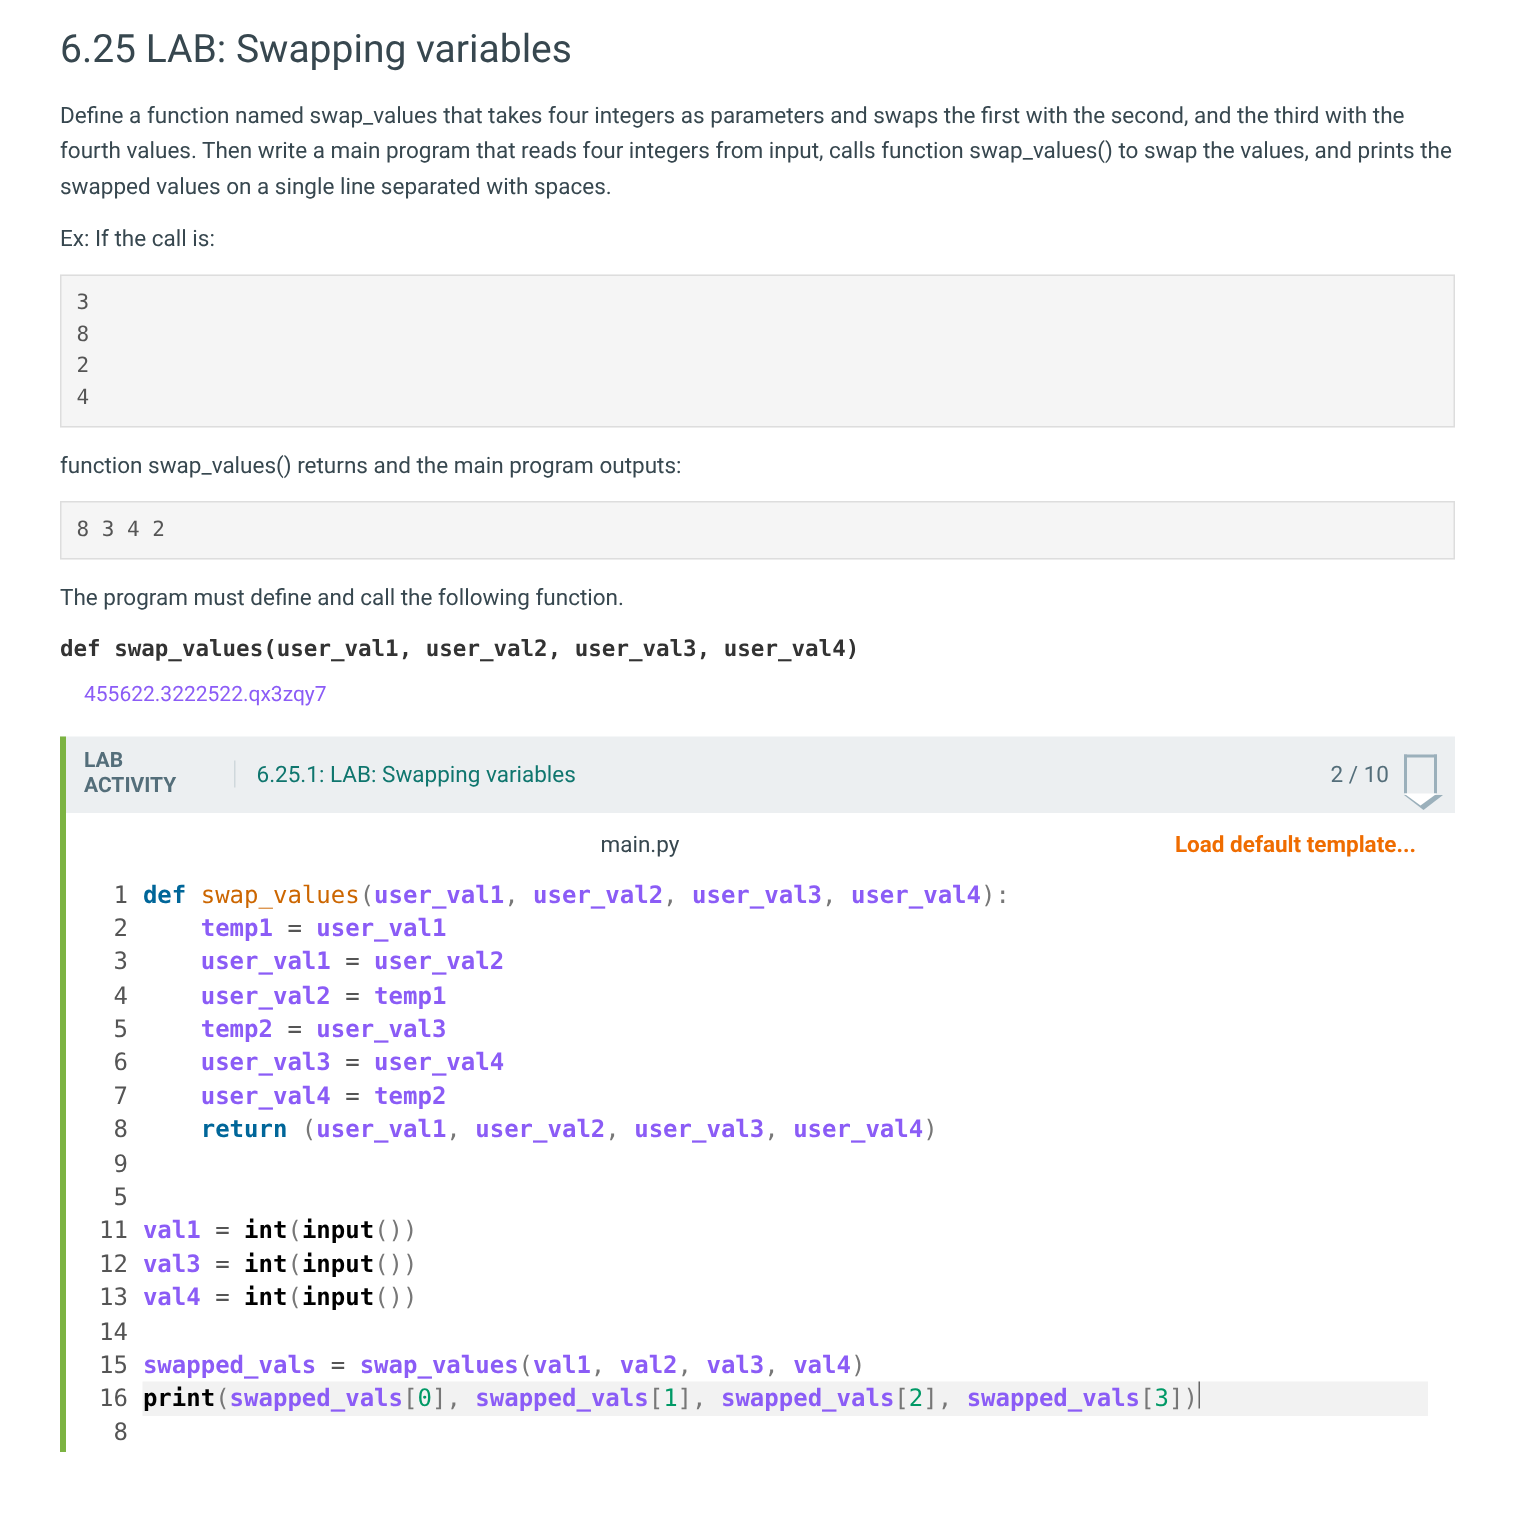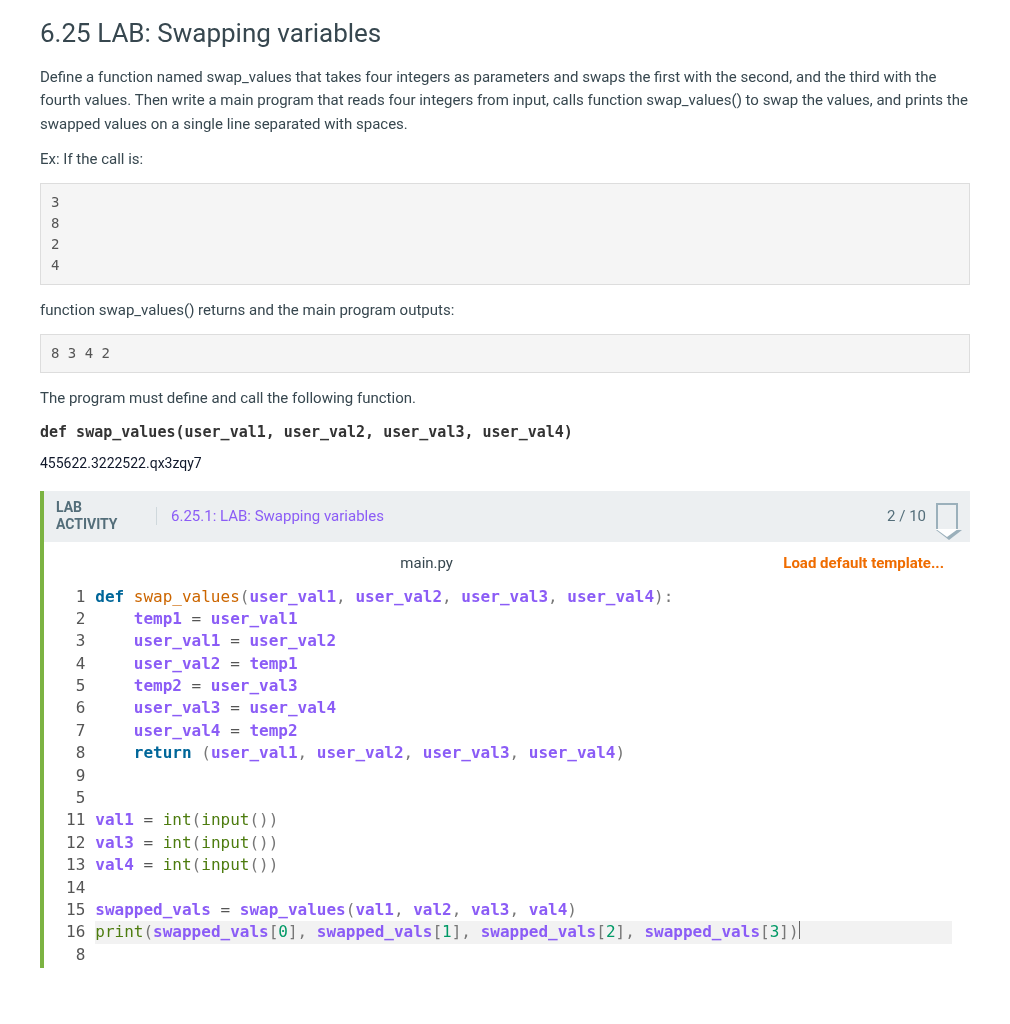--- a/index.html
+++ b/index.html
@@ -29,41 +29,41 @@
     margin-bottom: 14px;
     line-height: 1.5;
   }
   .signature {
     font-family: "Lucida Console", Consolas, monospace;
     font-size: 15px;
     color: #333;
     font-weight: bold;
     margin-top: 4px;
   }
-  .faint-id { color: #0f172a; font-size: 14px; margin: 14px 0; }
+  .faint-id { color: #8b5cf6; font-size: 14px; margin: 14px 16px; }
   .activity-panel {
     background: #eceff1;
     border-left: 4px solid #7cb342;
     margin-top: 20px;
   }
   .activity-head {
     display: flex;
     align-items: center;
     padding: 8px 4px 8px 12px;
   }
   .act-label {
     font-weight: 700;
     font-size: 14px;
     color: #546e7a;
     width: 100px;
     line-height: 1.25;
   }
   .act-title {
     flex: 1;
-    color: #8b5cf6;
+    color: #0f766e;
     font-size: 15px;
     border-left: 1px solid #cfd8dc;
     padding-left: 14px;
   }
   .act-score { color: #546e7a; font-size: 15px; padding-right: 6px; }
   .bookmark {
     width: 22px; height: 26px;
     border: 2px solid #9bb0bb;
     border-bottom: none;
     position: relative;
@@ -120,21 +120,21 @@
     padding: 2px 10px 2px 4px;
     user-select: none;
   }
   .gutter div { height: 22.4px; }
   .code-lines { padding: 2px 0; flex: 1; }
   .code-lines .ln { white-space: pre; height: 22.4px; }
   .cursor-line { background: #f2f2f2; }
   .kw-def { color: #006699; font-weight: bold; }
   .kw-ret { color: #006699; font-weight: bold; }
   .fn { color: #cc6600; }
-  .bi { color: #4d7c0f; }
+  .bi { color: #000000; font-weight: bold; }
   .num { color: #009966; }
   .pr { color: #777; }
   .op { color: #555; }
   .plain { color: #8b5cf6; font-weight: bold; }
   .cursor {
     display: inline-block;
     width: 0;
     border-right: 1.5px solid #666;
     height: 18px;
     vertical-align: -2px;

